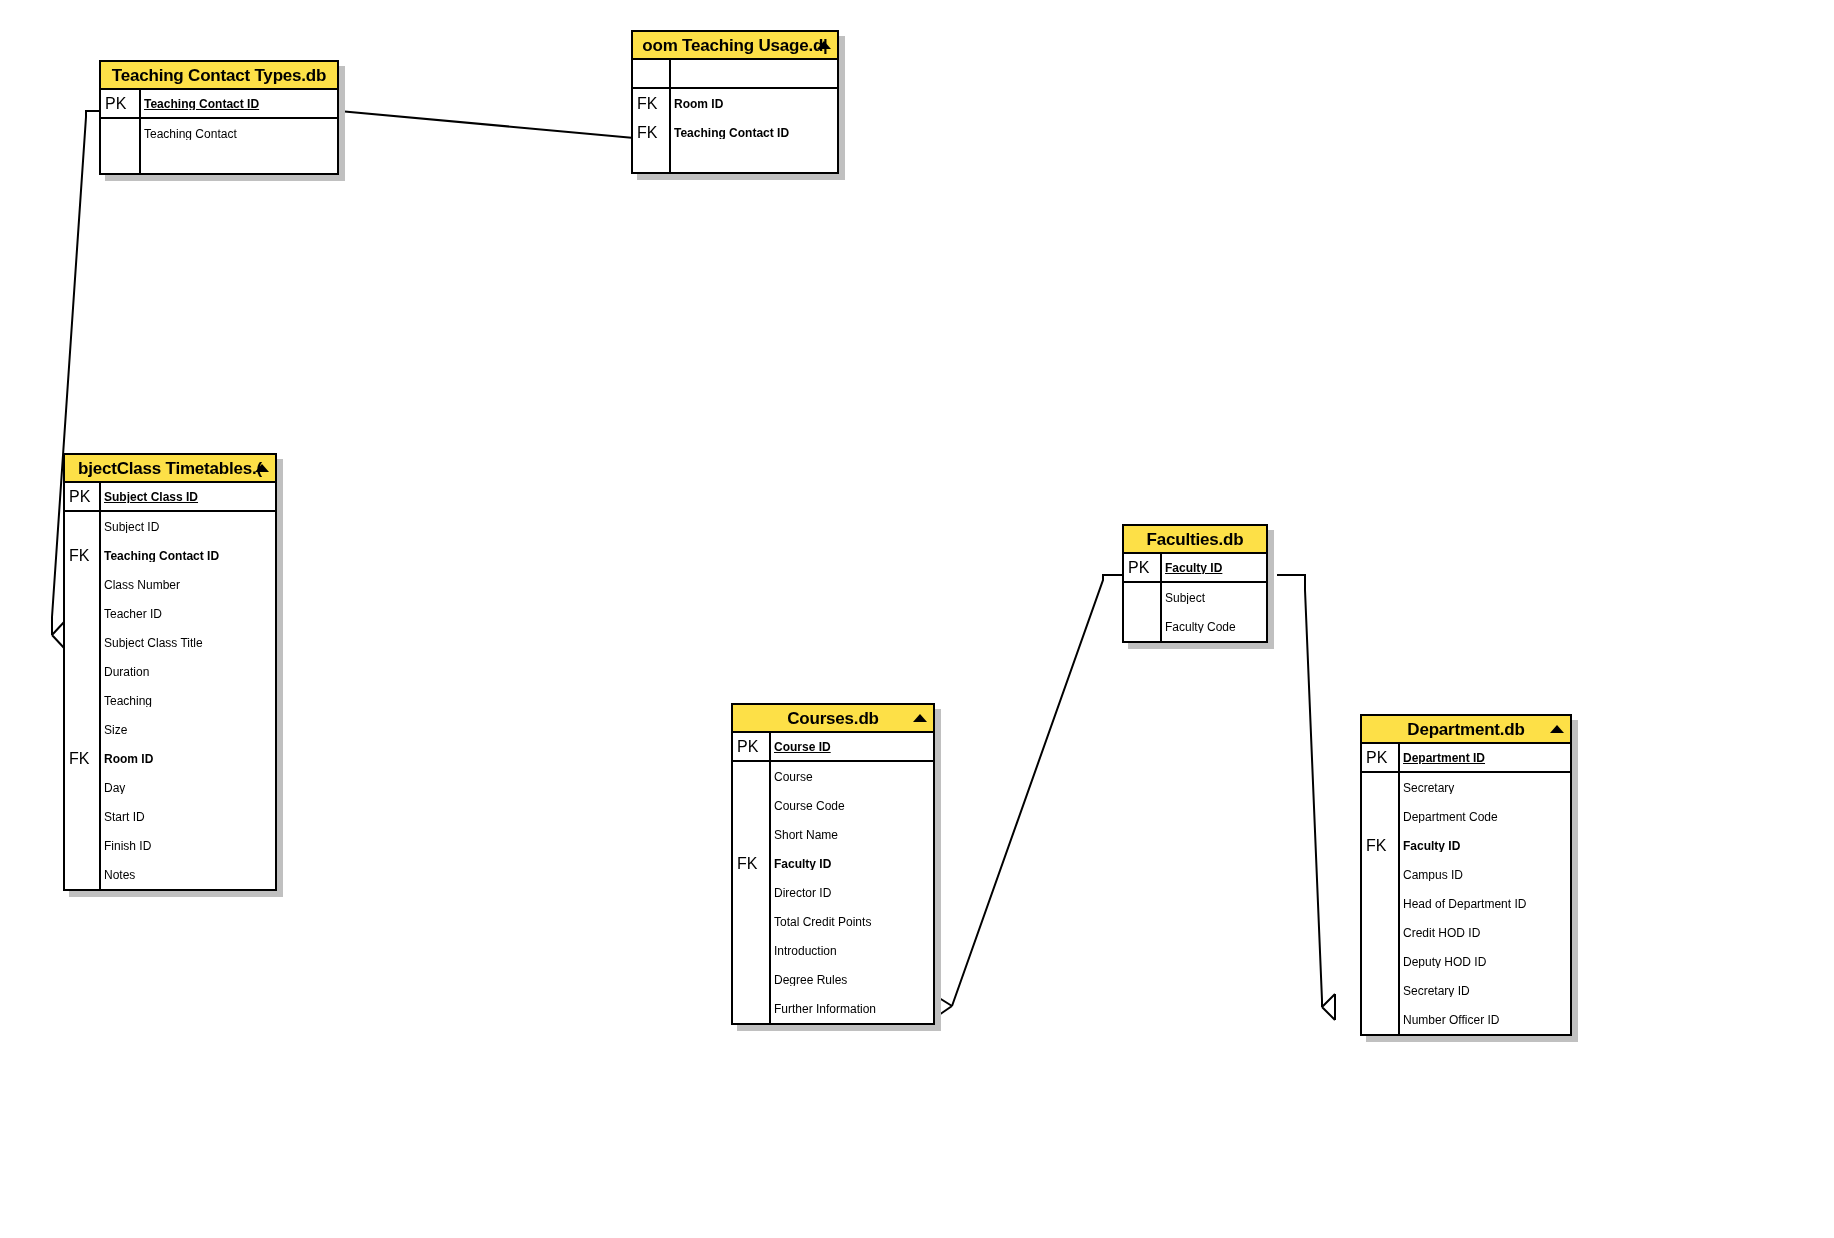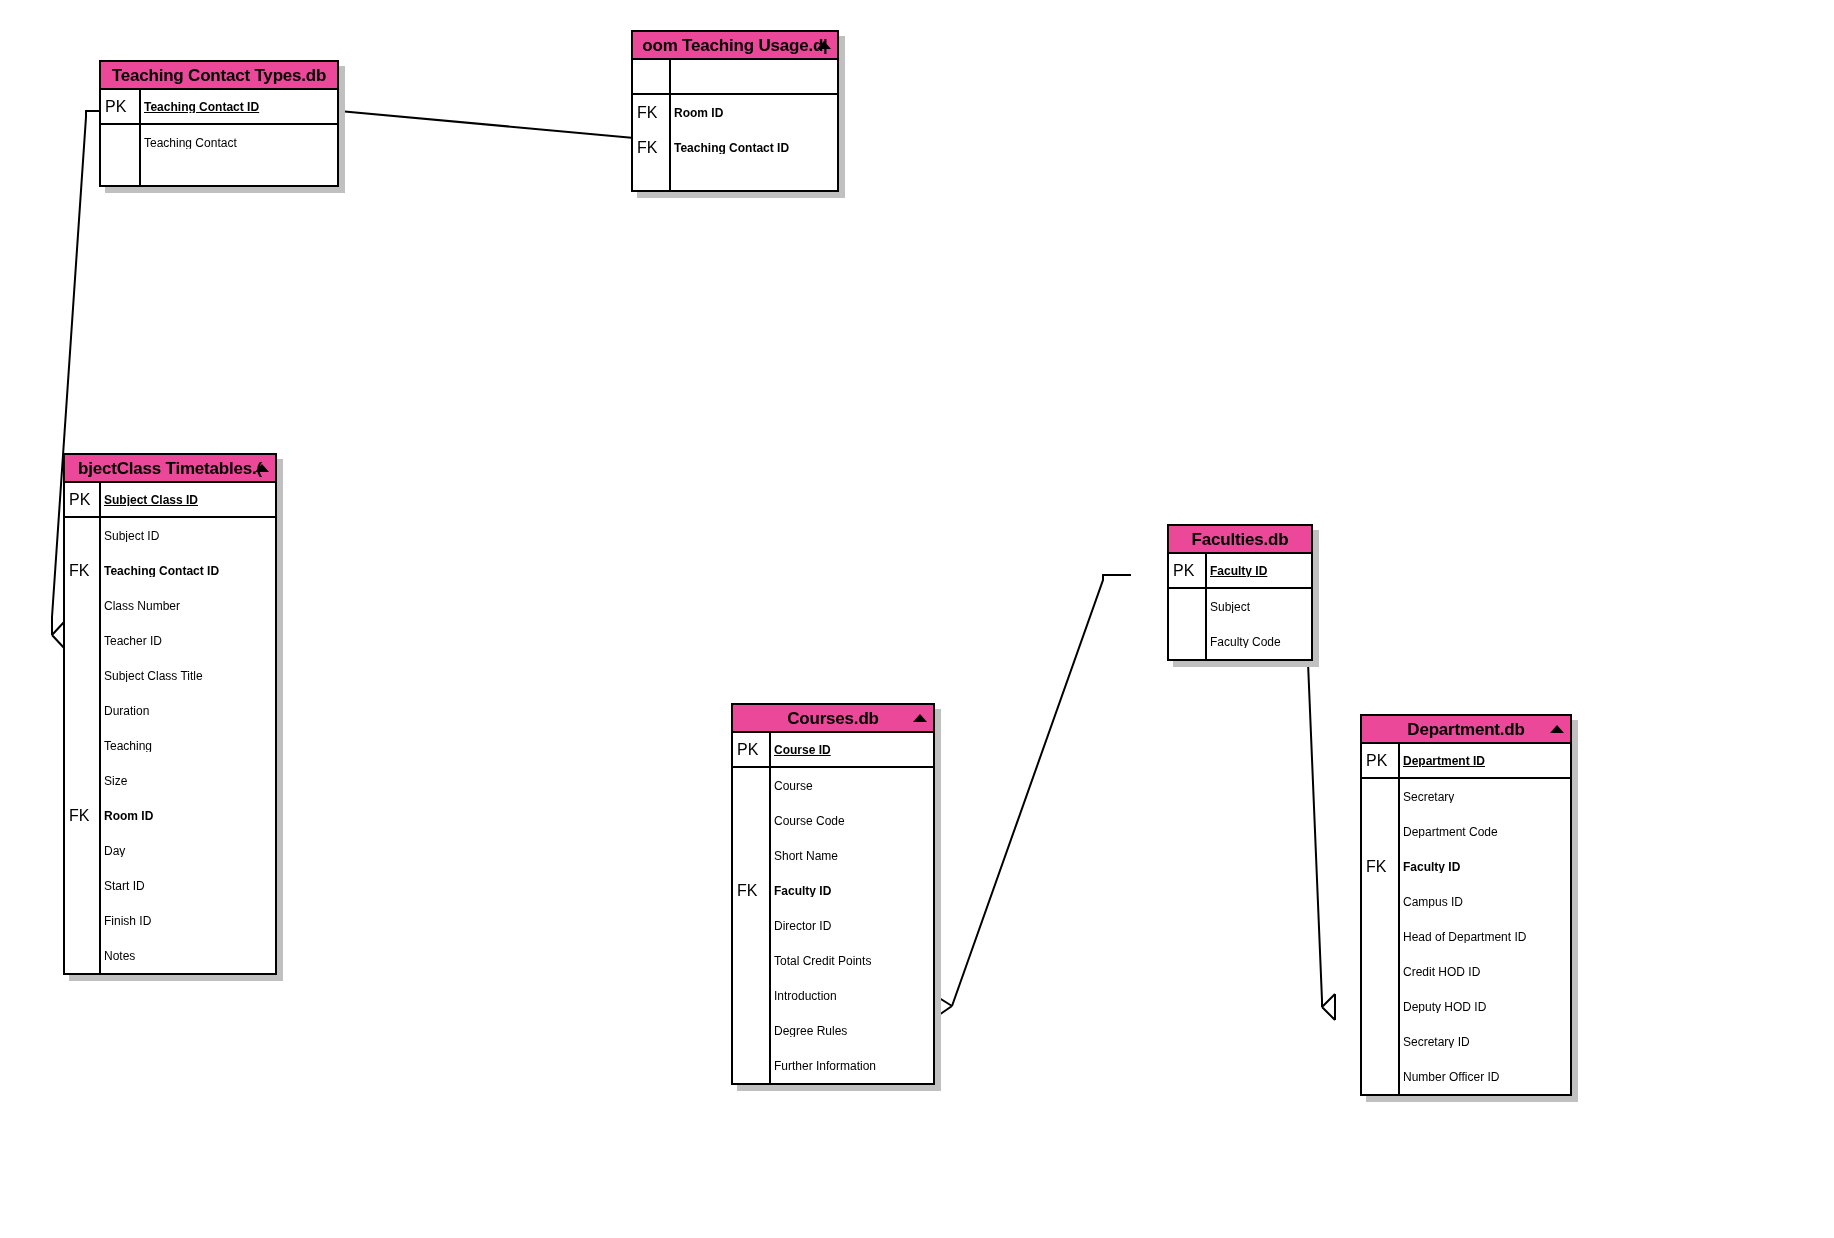--- a/index.html
+++ b/index.html
@@ -29,21 +29,21 @@
   .entity {
     position: absolute;
     box-sizing: border-box;
     background: #ffffff;
     border: 2px solid #000000;
     box-shadow: 6px 6px 0 0 #c0c0c0;
   }
   .entity-header {
     position: relative;
     height: 26px;
-    background: #ec4899;
+    background: #fde047;
     border-bottom: 2px solid #000000;
     display: flex;
     align-items: center;
     justify-content: center;
     overflow: hidden;
     white-space: nowrap;
   }
   .entity-title {
     font-size: 17px;
     font-weight: bold;
@@ -70,21 +70,21 @@
   .keycol-rule {
     position: absolute;
     top: 0;
     bottom: 0;
     width: 2px;
     background: #000000;
   }
   .attr-row {
     display: flex;
     align-items: center;
-    height: 35px;
+    height: 29px;
     box-sizing: border-box;
     position: relative;
   }
   .attr-row.pk-row {
     border-bottom: 2px solid #000000;
   }
   .attr-key {
     flex: 0 0 auto;
     font-size: 16px;
     color: #000000;
@@ -245,21 +245,21 @@
           <div class="attr-row">
             <span class="attr-key" style="width: 34px;"></span>
             <span class="attr-name">Finish ID</span>
           </div>
           <div class="attr-row">
             <span class="attr-key" style="width: 34px;"></span>
             <span class="attr-name">Notes</span>
           </div>
         </div>
       </div>
-      <div class="entity" style="left: 1167px; top: 524px; width: 146px;">
+      <div class="entity" style="left: 1122px; top: 524px; width: 146px;">
         <div class="entity-header">
           <span class="entity-title">Faculties.db</span>
         </div>
         <div class="entity-body">
           <div class="keycol-rule" style="left: 36px;"></div>
           <div class="attr-row pk-row">
             <span class="attr-key" style="width: 36px;">PK</span>
             <span class="attr-name pk">Faculty ID</span>
           </div>
           <div class="attr-row">

